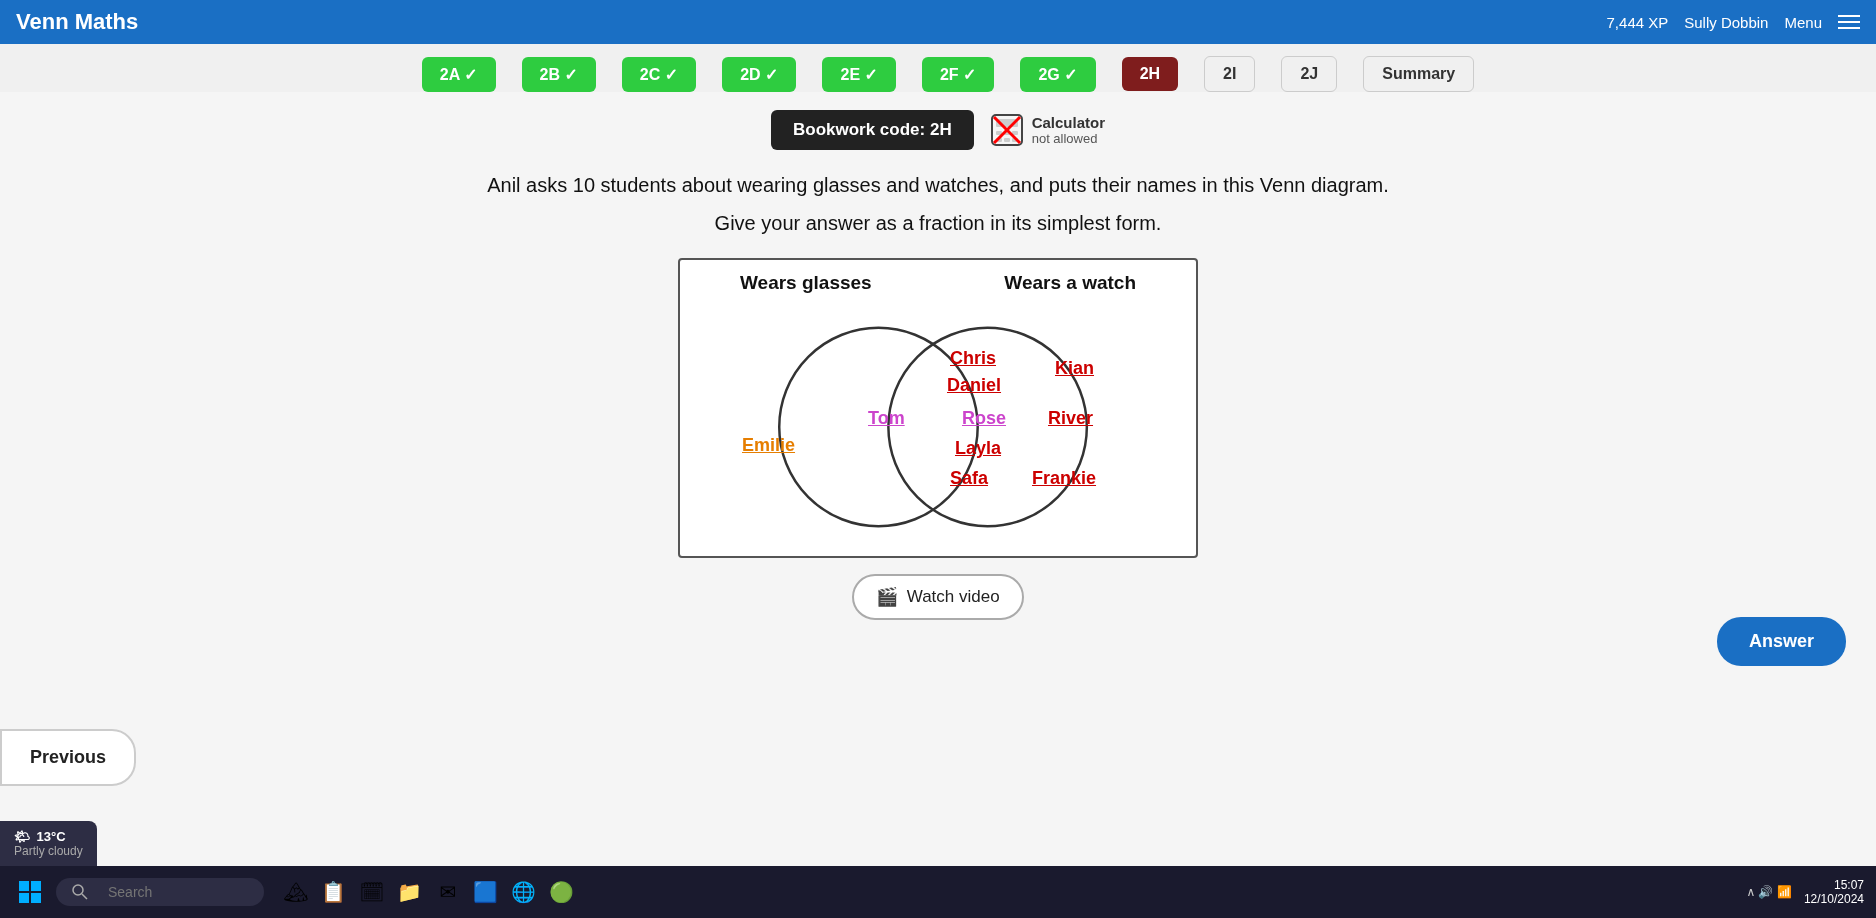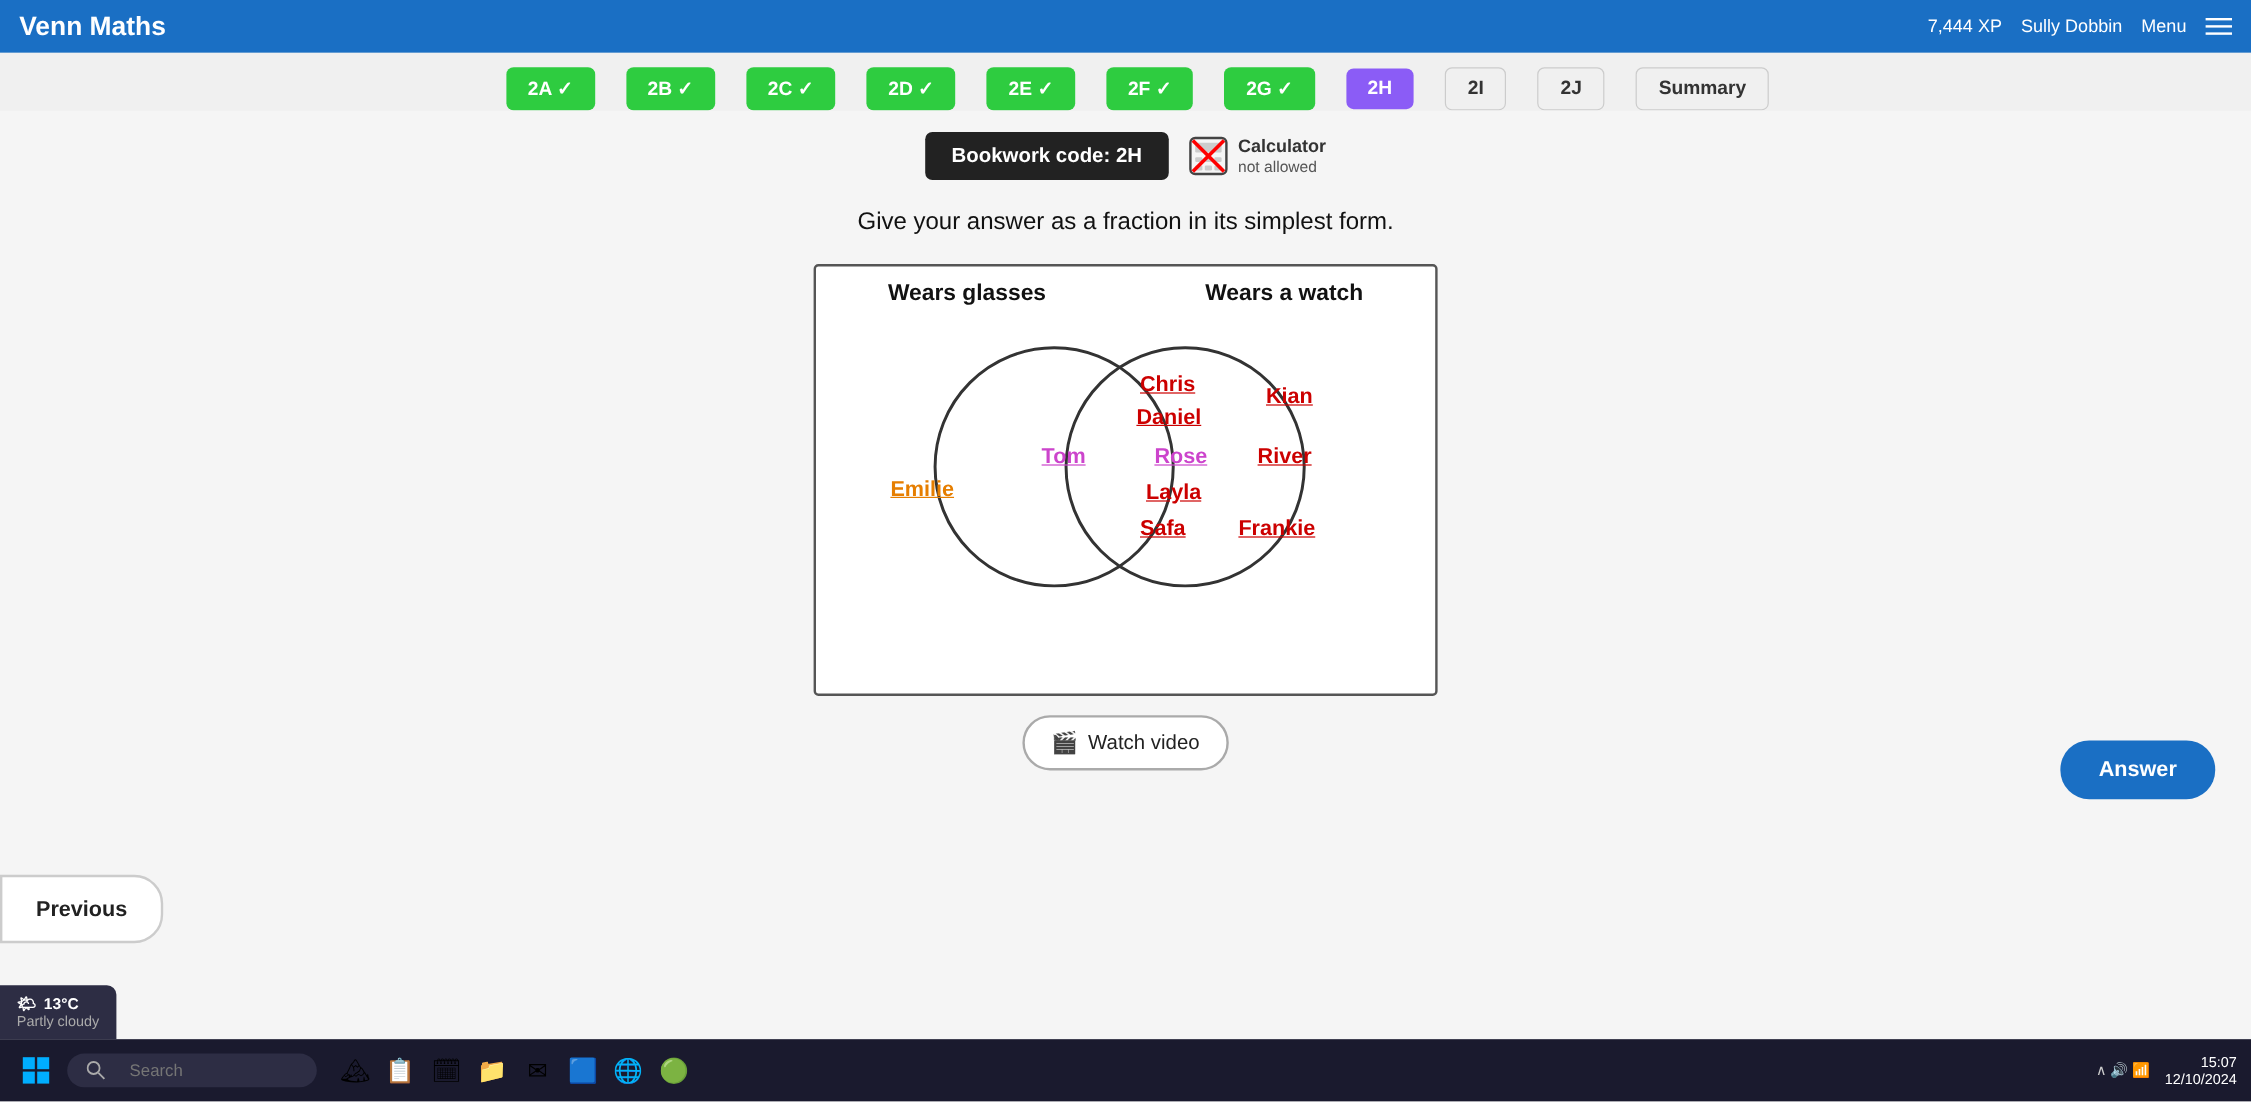--- a/index.html
+++ b/index.html
@@ -68,21 +68,21 @@
       font-weight: 600;
       cursor: pointer;
       border: none;
       margin-left: 20px;
     }
     .nav-tab.green {
       background: #2ecc40;
       color: white;
     }
     .nav-tab.active {
-      background: #8b5cf6;
+      background: #7f1d1d;
       color: white;
     }
     .nav-tab.inactive {
       background: #f0f0f0;
       color: #333;
       border: 1px solid #ccc;
     }
 
     
     .main-content {
@@ -129,21 +129,21 @@
     .question-text strong {
       font-weight: 700;
     }
 
     
     .venn-container {
       background: white;
       border: 2px solid #555;
       border-radius: 4px;
       width: 520px;
-      height: 360px;
+      height: 300px;
       position: relative;
       margin-top: 10px;
     }
 
     .venn-title-glasses {
       position: absolute;
       top: 12px;
       left: 60px;
       font-size: 19px;
       font-weight: 700;
@@ -377,20 +377,21 @@
         <line x1="30" y1="4" x2="4" y2="30" stroke="red" stroke-width="3"></line>
       </svg>
       <div>
         <div style="font-weight:600;font-size:15px;">Calculator</div>
         <div style="font-size:13px;color:#555;">not allowed</div>
       </div>
     </div>
   </div>
 
   <div class="question-text">
+    <div style="margin-bottom:8px;">Anil asks 10 students about wearing glasses and watches, and puts their names in this Venn diagram.</div>
     <div>Give your answer as a fraction in its simplest form.</div>
   </div>
 
   <div class="venn-container">
     <span class="venn-title-glasses">Wears glasses</span>
     <span class="venn-title-watch">Wears a watch</span>
 
     <svg class="venn-svg" viewBox="0 0 520 245">
 
       <circle cx="200" cy="122" r="100" fill="none" stroke="#333" stroke-width="2.5"></circle>

